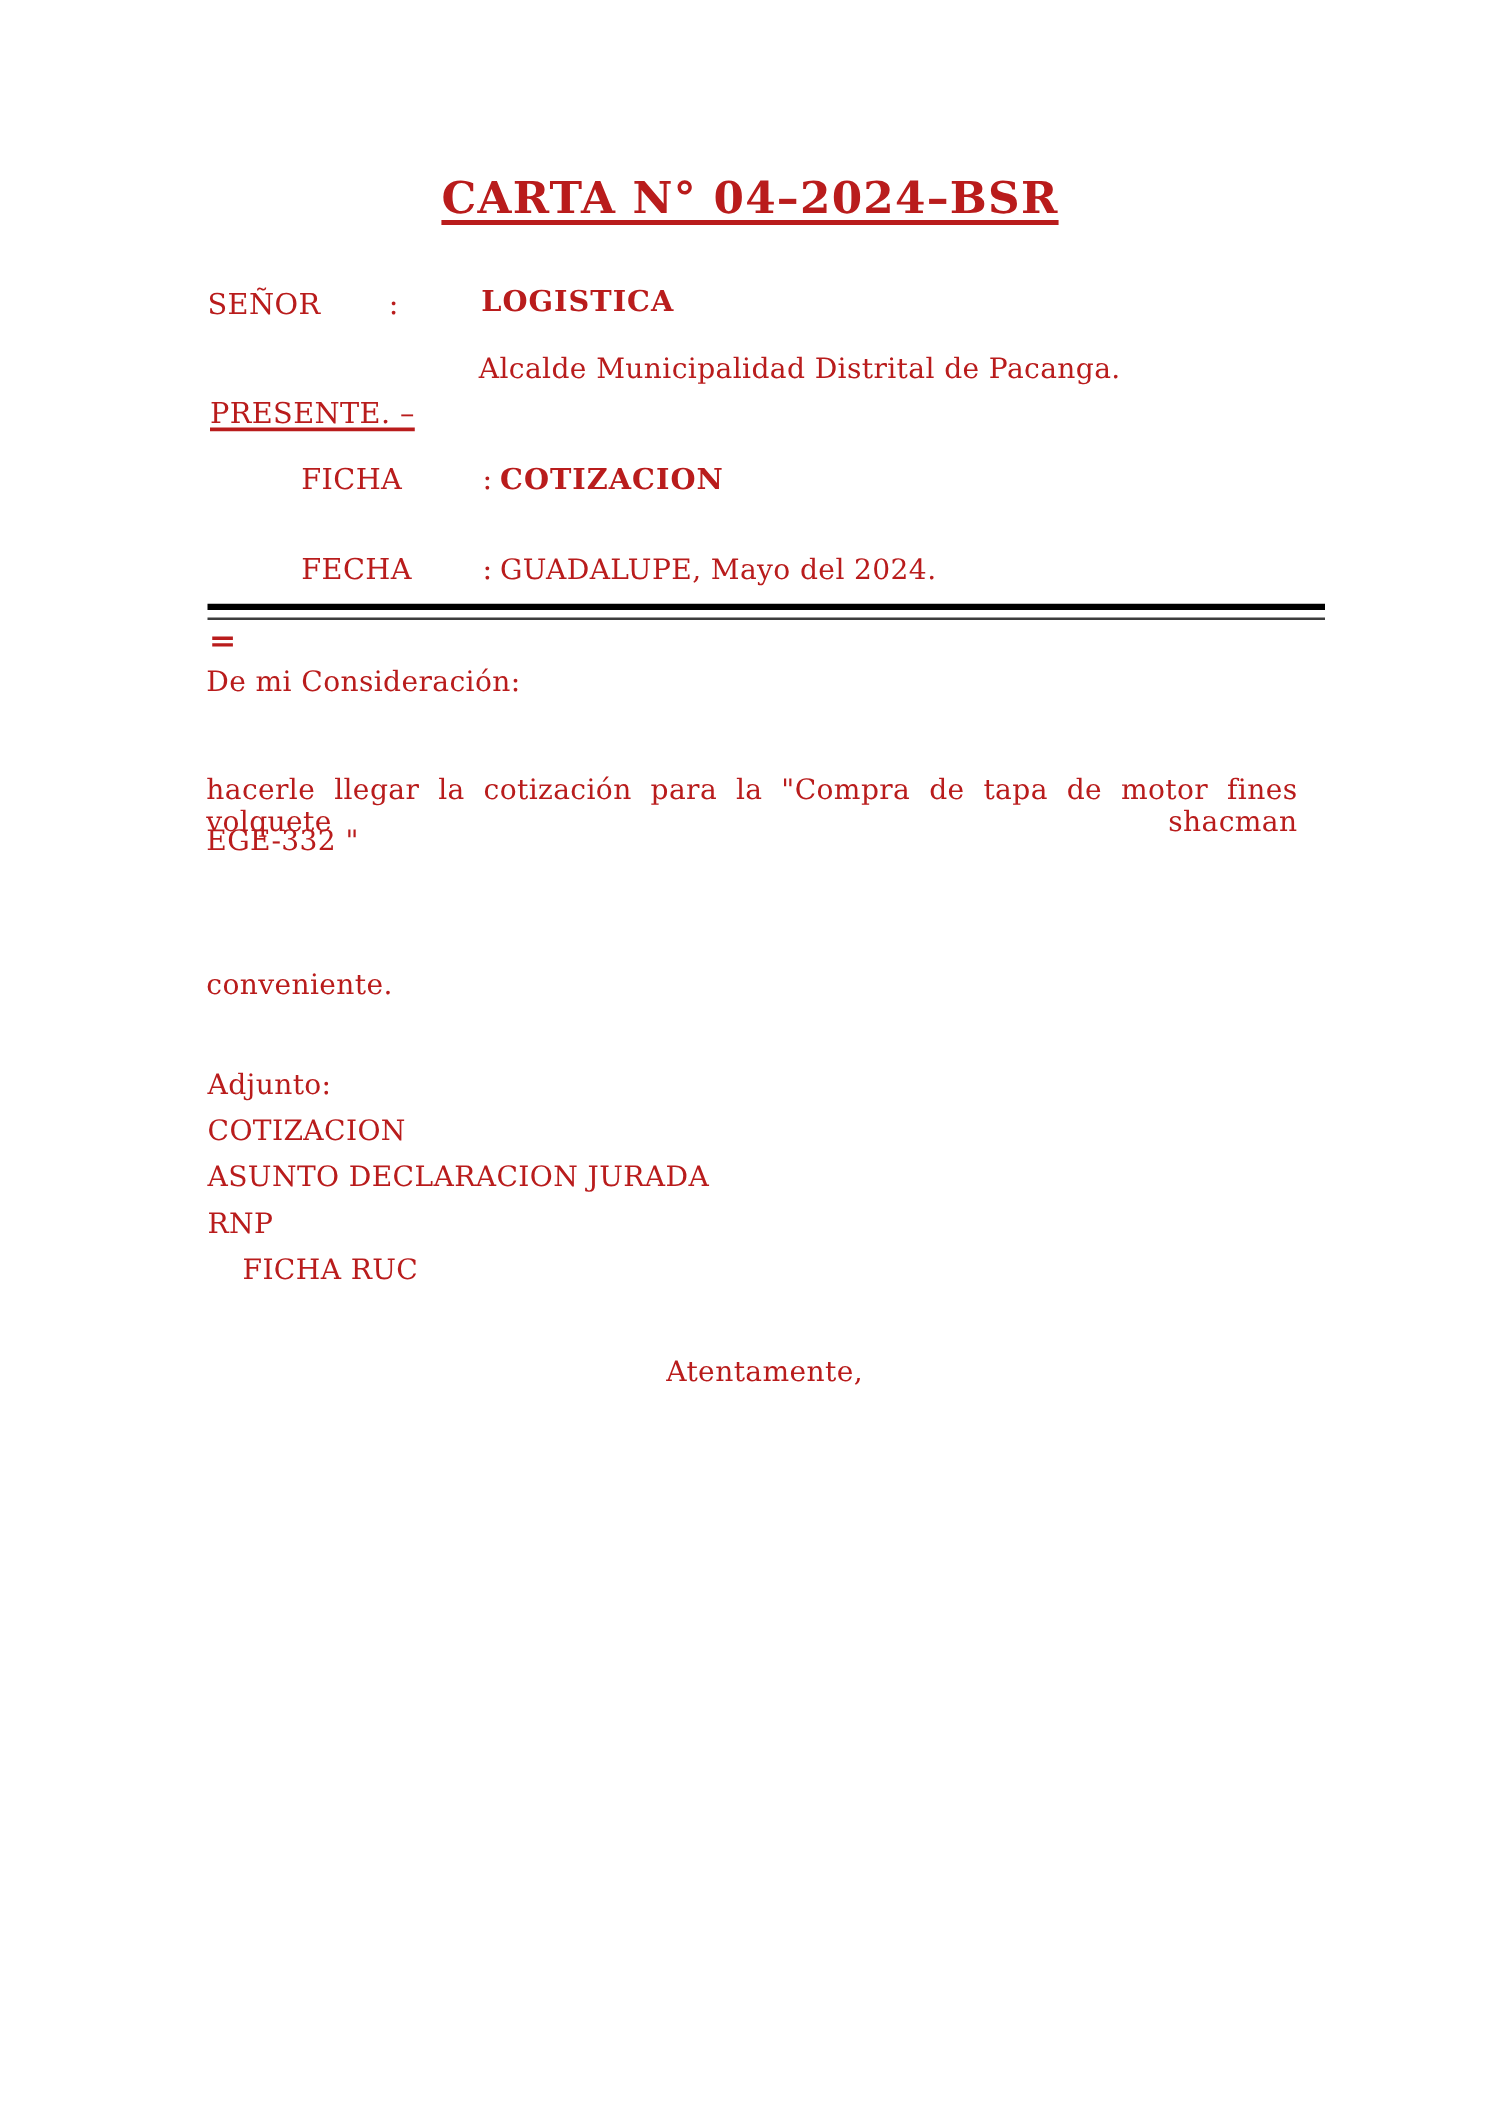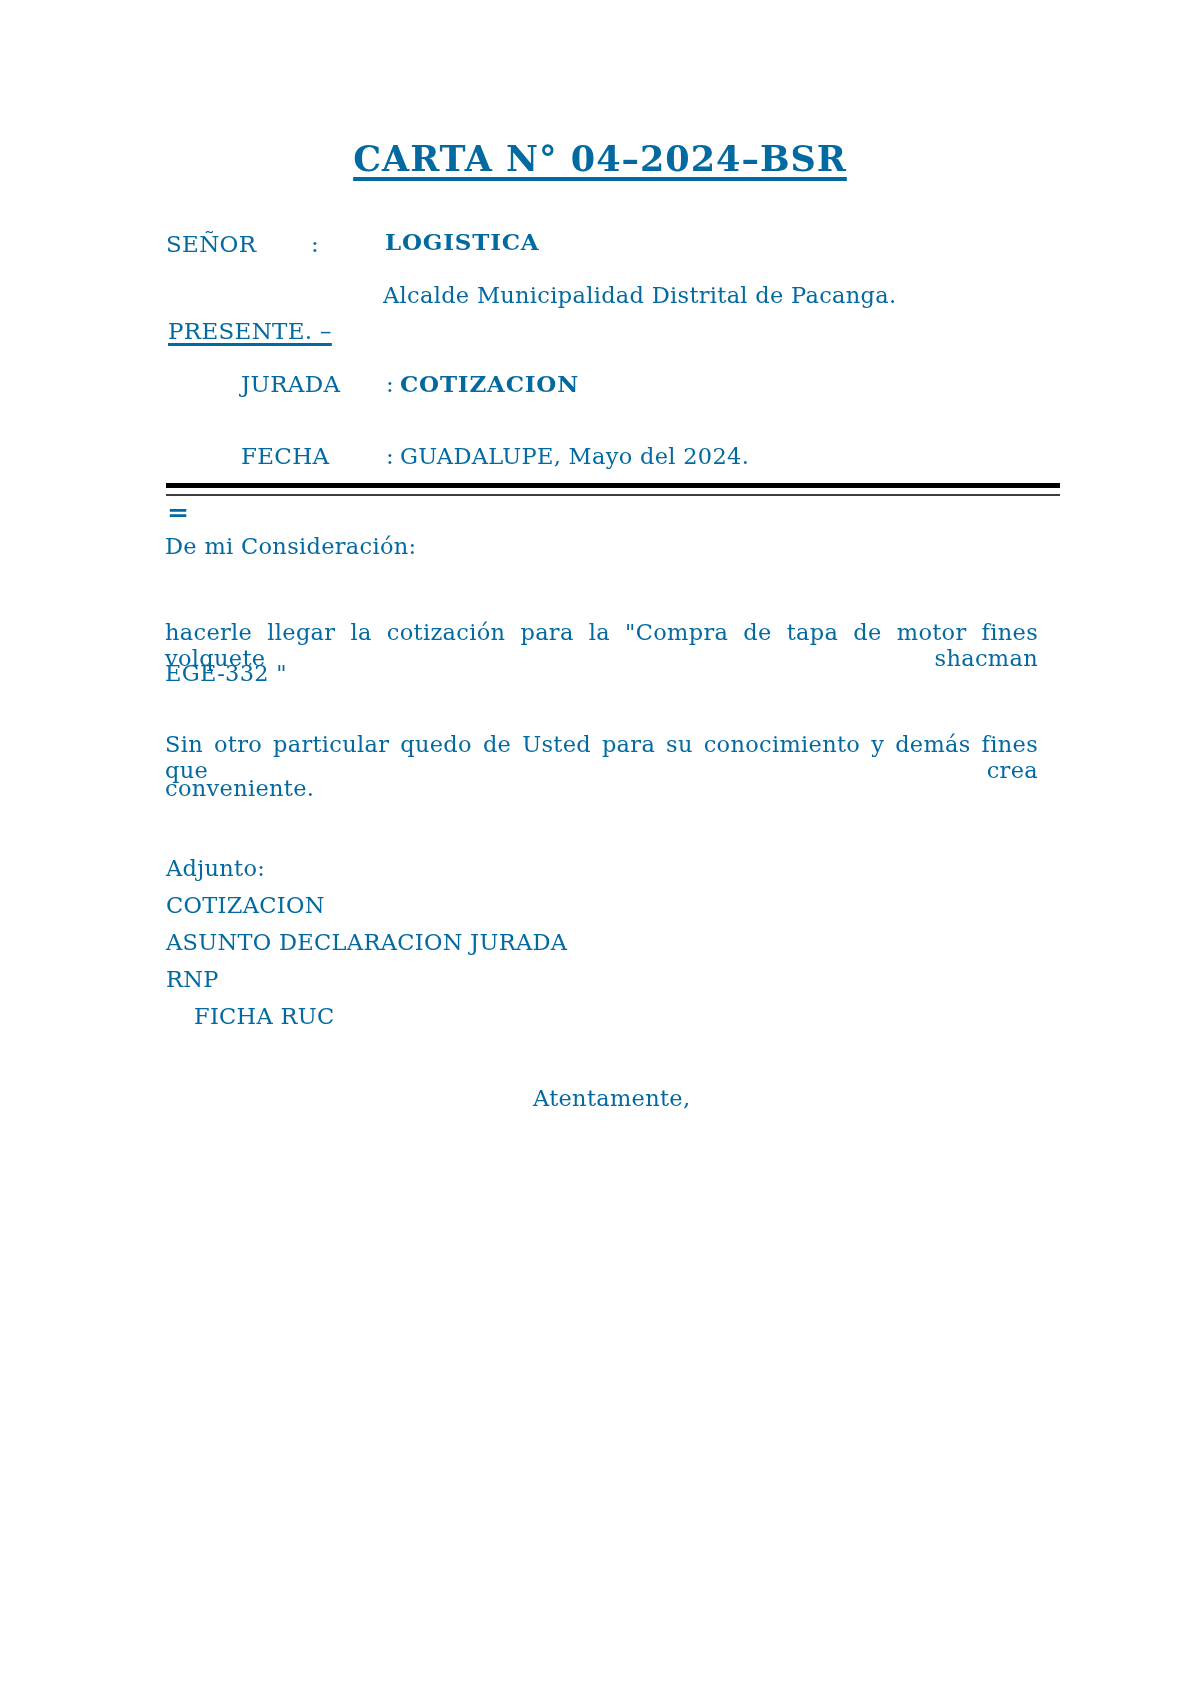--- a/index.html
+++ b/index.html
@@ -1,21 +1,21 @@
 <!DOCTYPE html>
 <html><head>
 <meta charset="utf-8">
 <style>
   html, body { margin: 0; padding: 0; background: #ffffff; }
   .page {
     position: relative;
     width: 1200px;
     height: 1696px;
     background: #ffffff;
-    color: #0369a1;
+    color: #b91c1c;
     font-family: "DejaVu Serif", serif;
     overflow: hidden;
   }
   .abs { position: absolute; white-space: nowrap; }
   .title {
     position: absolute;
     left: 0; right: 0; top: 138px;
     margin: 0;
     text-align: center;
     font-size: 35px;
@@ -66,38 +66,37 @@
 
   <h1 class="title">CARTA N° 04–2024–BSR</h1>
 
   <span class="abs txt" style="left:166px; top:231px;">SEÑOR</span>
   <span class="abs txt" style="left:311px; top:231px;">:</span>
   <span class="abs txt bold" style="left:385px; top:228px;">LOGISTICA</span>
   <span class="abs line" style="left:383px; top:262px;margin-top:20px;">Alcalde Municipalidad Distrital de Pacanga.</span>
 
   <span class="abs txt uline" style="left:168px; top:318px;">PRESENTE. –</span>
 
-  <span class="abs txt" style="left:241px; top:371px;">JURADA</span>
+  <span class="abs txt" style="left:241px; top:371px;">FICHA</span>
   <span class="abs txt" style="left:386px; top:371px;">:</span>
   <span class="abs txt bold" style="left:400px; top:370px;">COTIZACION</span>
 
   <span class="abs txt" style="left:241px; top:443px;">FECHA</span>
   <span class="abs txt" style="left:386px; top:443px;">:</span>
   <span class="abs line" style="left:400px; top:443px;">GUADALUPE, Mayo del 2024.</span>
 
   <div class="double-rule"></div>
 
   <span class="abs mark" style="left:167px; top:498px;">=</span>
 
   <span class="abs line" style="left:165px; top:533px;">De mi Consideración:</span>
 
   <div class="just" style="top:619px;">hacerle llegar la cotización para la "Compra de tapa de motor fines volquete shacman</div>
   <span class="abs line" style="left:165px; top:660px;">EGE-332 "</span>
 
-  <div class="just" style="top:731px;">Sin otro particular quedo de Usted para su conocimiento y demás fines que crea</div>
   <span class="abs line" style="left:165px; top:775px;">conveniente.</span>
 
   <span class="abs line" style="left:166px; top:855px;">Adjunto:</span>
   <span class="abs line" style="left:166px; top:892px;">COTIZACION</span>
   <span class="abs line" style="left:166px; top:929px;">ASUNTO DECLARACION JURADA</span>
   <span class="abs line" style="left:166px; top:966px;">RNP</span>
   <span class="abs line" style="left:166px; top:1003px;margin-left:28px;">FICHA RUC</span>
 
   <span class="abs line" style="left:533px; top:1085px;">Atentamente,</span>
 

